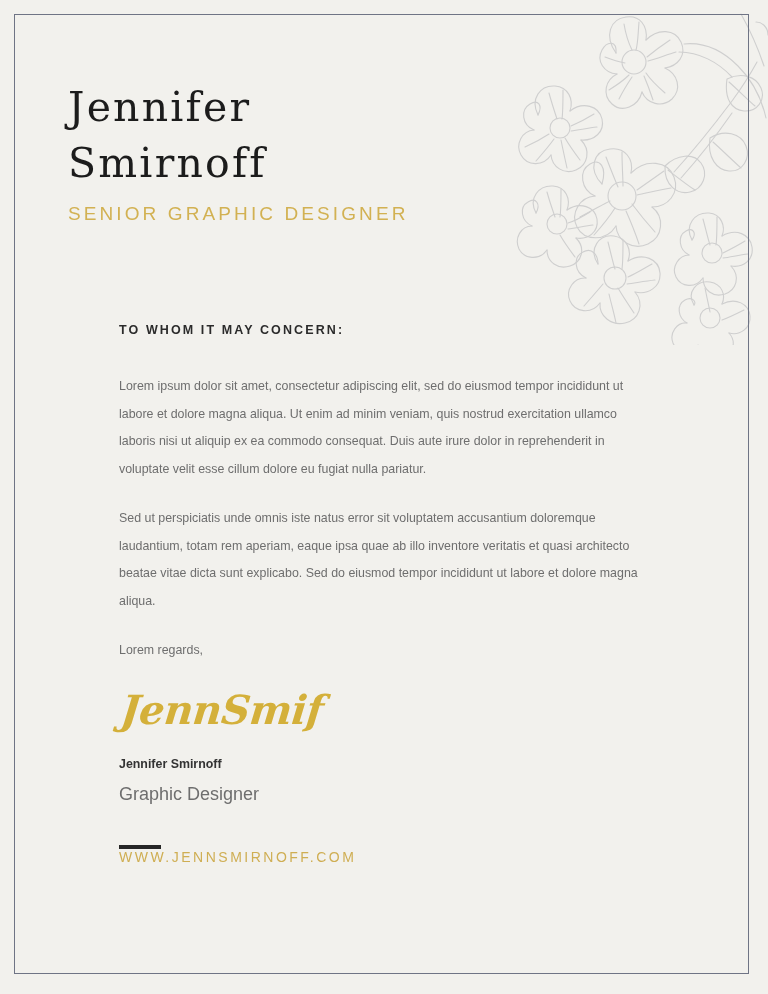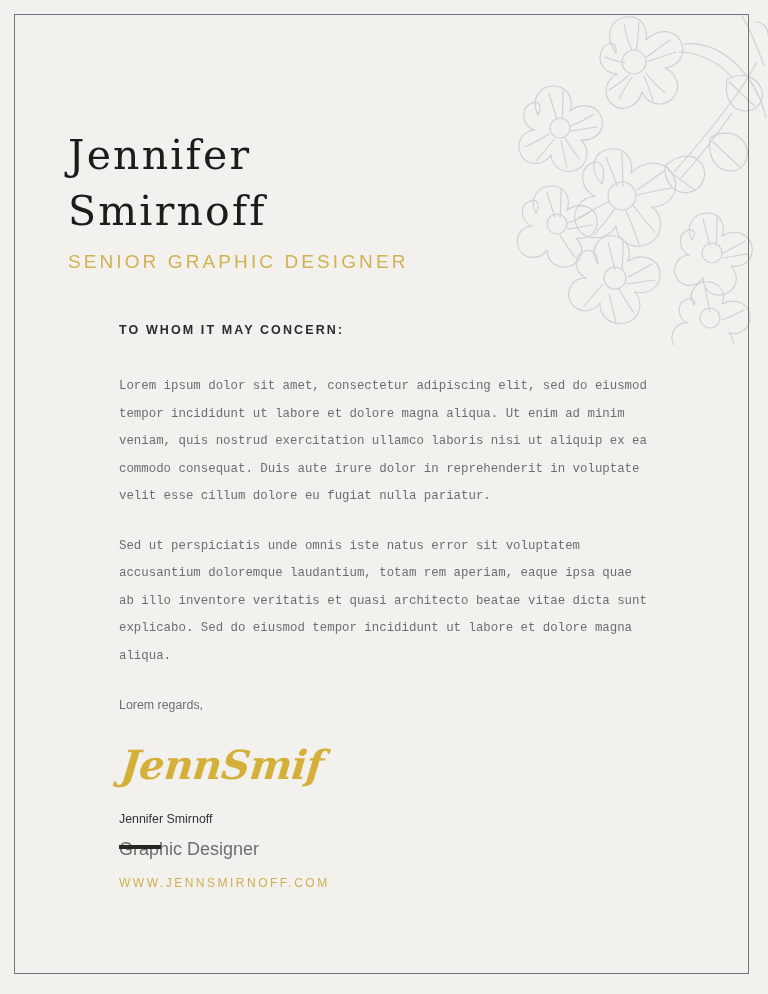--- a/index.html
+++ b/index.html
@@ -46,21 +46,20 @@
     position:absolute;
     inset:0;
     z-index:3;
   }
 
   .letterhead{
     position:absolute;
     left:68px;
     top:80px;
     width:430px;
-    margin-top:48px;
   }
 
   .name{
     font-family:"DejaVu Serif", "Liberation Serif", serif;
     font-size:41px;
     line-height:1.36;
     color:#1c1c1c;
     letter-spacing:2.2px;
     font-weight:400;
   }
@@ -89,21 +88,20 @@
     color:#2b2b2b;
     margin-bottom:36px;
   }
 
   .para{
     font-size:12.4px;
     line-height:2.22;
     color:#6e6e6e;
     margin-bottom:22px;
     font-weight:400;
-    font-family:Liberation Mono, monospace;
   }
   .para.last{ margin-bottom:12px; }
 
   .regards{
     margin-top:24px;
     font-size:12.4px;
     line-height:1.8;
     color:#6e6e6e;
   }
 
@@ -116,21 +114,21 @@
     line-height:1;
     color:#d4b03a;
     letter-spacing:-0.5px;
     transform:skewX(-6deg);
     transform-origin:left bottom;
   }
 
   .sign-name{
     margin-top:22px;
     font-size:12.4px;
-    font-weight:400;
+    font-weight:700;
     color:#333333;
     line-height:2;
   }
   .sign-title{
     font-size:18px;
     color:#6e6e6e;
     line-height:2;
   }
 
   
@@ -139,22 +137,21 @@
     left:119px;
     top:845px;
     width:400px;
   }
   .footer-rule{
     width:42px;
     height:4px;
     background:#262626;
   }
   .footer-url{
-    margin-top:27px;
-    font-size:12px;
+    font-size:14px;
     letter-spacing:2.5px;
     color:#cfae53;
   }
 </style>
 </head>
 <body>
 
 <div class="floral">
   <svg width="270" height="345" viewBox="0 0 270 345" fill="none" xmlns="http://www.w3.org/2000/svg">
     <g stroke="#cfcfcf" stroke-width="1.1" fill="none" stroke-linecap="round" stroke-linejoin="round">

